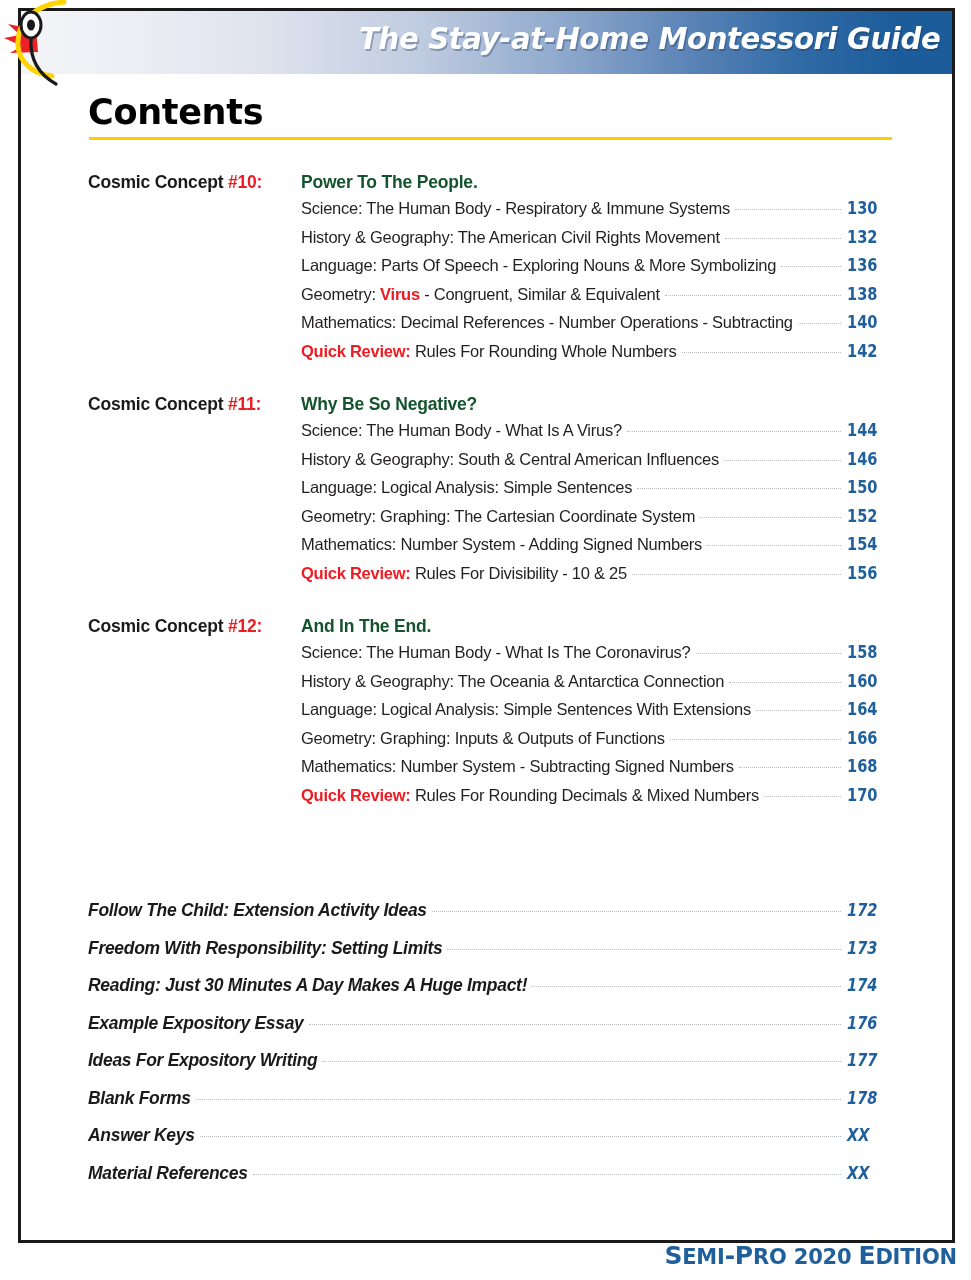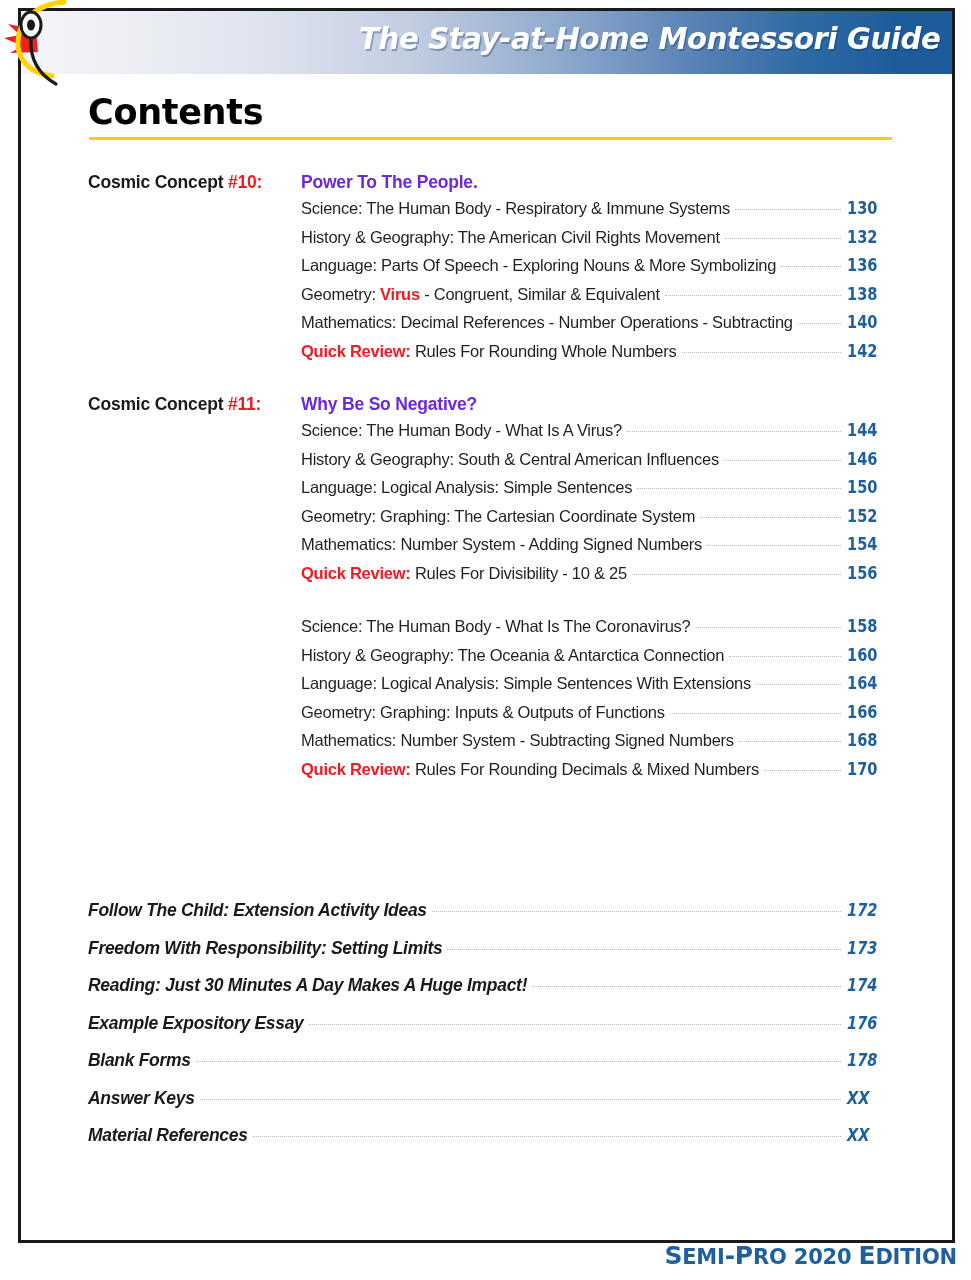--- a/index.html
+++ b/index.html
@@ -114,21 +114,21 @@
     font-size: 17.5px;
     color: #1a1a1a;
     white-space: nowrap;
     letter-spacing: -0.2px;
   }
   .concept-num { color: #ed1c24; }
   .concept-title {
     font-family: "Liberation Sans", sans-serif;
     font-weight: bold;
     font-size: 17.5px;
-    color: #6d28d9;
+    color: #14532d;
     letter-spacing: -0.2px;
   }
 
   
   .entry {
     display: flex;
     align-items: baseline;
     height: 28.5px;
     padding-left: 213px;
   }
@@ -297,20 +297,24 @@
       <span class="page-num">154</span>
     </div>
     <div class="entry">
       <span class="entry-text"><span class="accent">Quick Review:</span><span>  Rules For Divisibility - 10 &amp; 25</span></span>
       <span class="leader"></span>
       <span class="page-num">156</span>
     </div>
   </div>
 
   <div class="concept-block">
+    <div class="concept-head">
+      <div class="concept-label"><span>Cosmic Concept </span><span class="concept-num">#12:</span></div>
+      <div class="concept-title">And In The End.</div>
+    </div>
 
     <div class="entry">
       <span class="entry-text">Science: The Human Body - What Is The Coronavirus?</span>
       <span class="leader"></span>
       <span class="page-num">158</span>
     </div>
     <div class="entry">
       <span class="entry-text">History &amp; Geography: The Oceania &amp; Antarctica Connection</span>
       <span class="leader"></span>
       <span class="page-num">160</span>
@@ -354,20 +358,25 @@
     <span class="back-text">Reading: Just 30 Minutes A Day Makes A Huge Impact!</span>
     <span class="leader"></span>
     <span class="page-num">174</span>
   </div>
   <div class="back-entry">
     <span class="back-text">Example Expository Essay</span>
     <span class="leader"></span>
     <span class="page-num">176</span>
   </div>
   <div class="back-entry">
+    <span class="back-text">Ideas For Expository Writing</span>
+    <span class="leader"></span>
+    <span class="page-num">177</span>
+  </div>
+  <div class="back-entry">
     <span class="back-text">Blank Forms</span>
     <span class="leader"></span>
     <span class="page-num">178</span>
   </div>
   <div class="back-entry">
     <span class="back-text">Answer Keys</span>
     <span class="leader"></span>
     <span class="page-num">XX</span>
   </div>
   <div class="back-entry">

